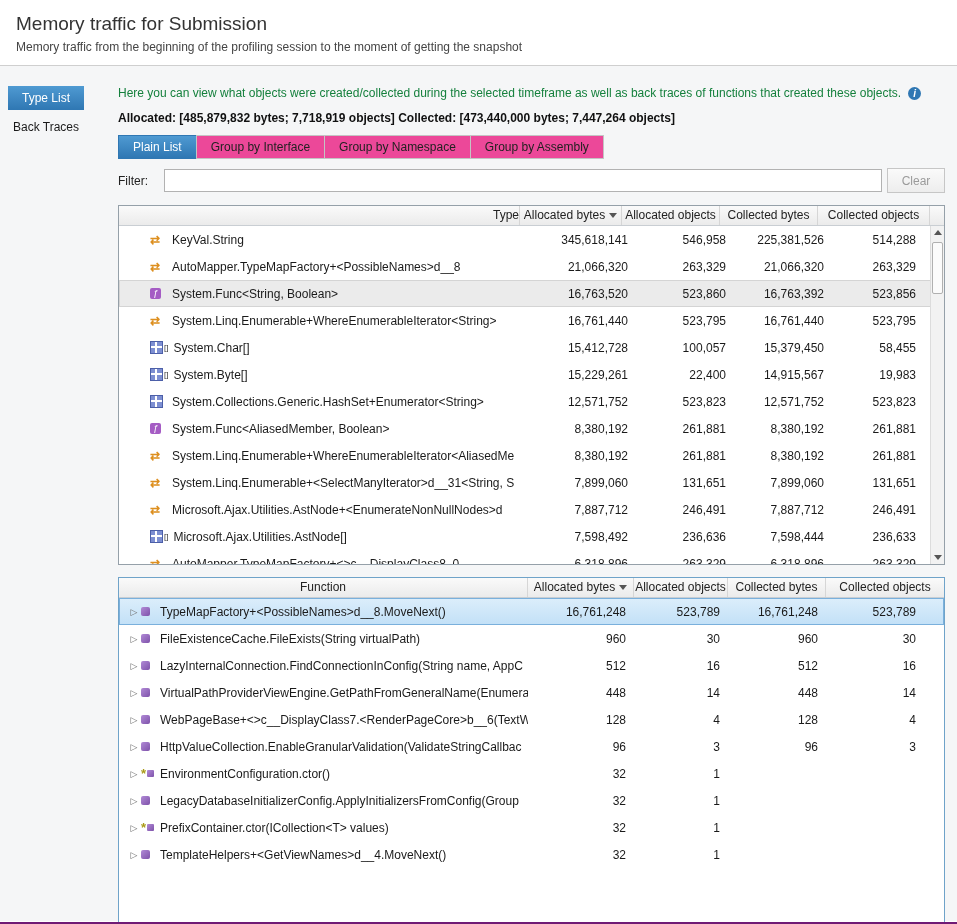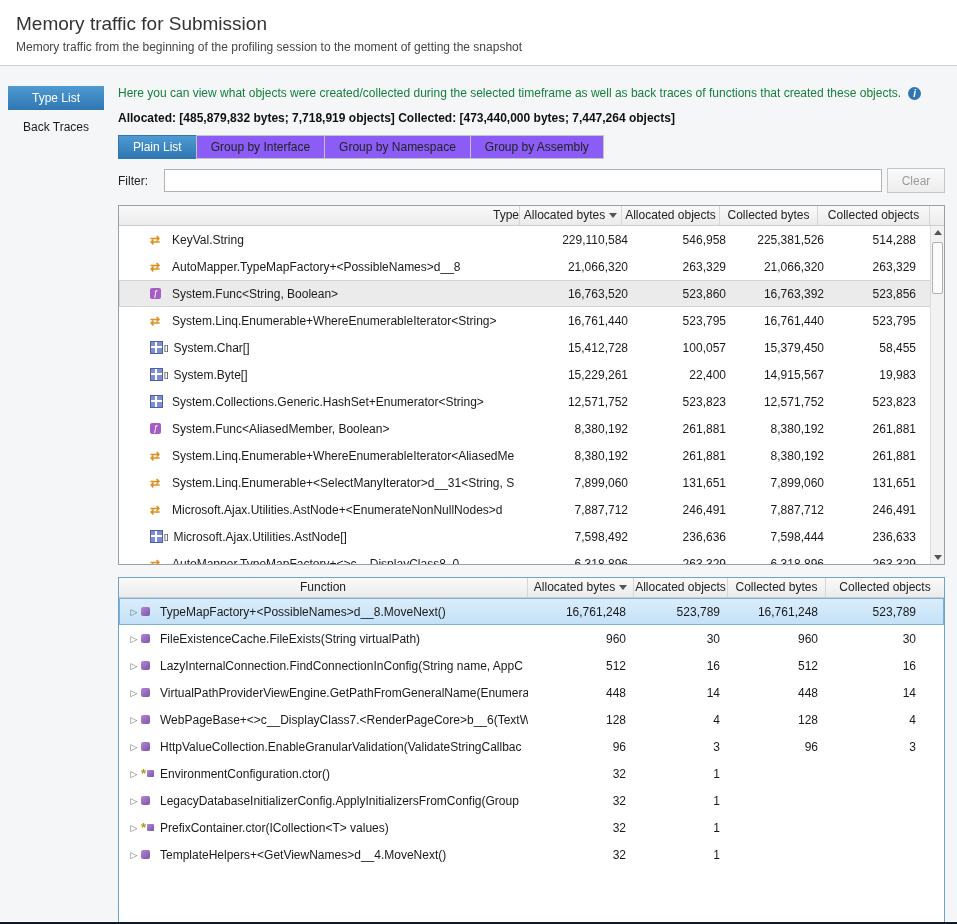--- a/index.html
+++ b/index.html
@@ -1,44 +1,44 @@
 <!DOCTYPE html>
 <html><head>
 <meta charset="utf-8">
 <style>
   * { box-sizing: border-box; margin: 0; padding: 0; }
   body { background:#e9e9e9; font-family:"Liberation Sans", sans-serif; }
   .app { width:957px; height:924px; background:#ffffff; position:relative; overflow:hidden;
-         border-bottom:2px solid #0f172a; }
+         border-bottom:2px solid #701a75; }
 
   
   .titlebar { padding:13px 16px 11px; background:#fff; }
   .title { font-size:19px; color:#333; }
   .subtitle { font-size:12px; color:#454545; margin-top:5px; }
   .hdiv { height:1px; background:#cfcfcf; }
 
   
   .body-row { display:flex; padding-top:12px; background:#f5f6f7; height:855px; }
   .sidebar { width:118px; flex:0 0 118px; padding-top:8px; }
-  .side-item { width:96px; margin:0 0 5px 8px; text-align:center; font-size:12px; padding:5px 0;
+  .side-item { width:76px; margin:0 0 5px 8px; text-align:center; font-size:12px; padding:5px 0;
                color:#1a1a1a; cursor:default; }
   .side-item.selected { background:linear-gradient(#4f9ad2,#2f77b3); color:#fff; }
   .main { flex:1; padding:8px 12px 0 0; min-width:0; }
 
   .desc-row { display:flex; align-items:center; white-space:nowrap; overflow:hidden; }
   .desc { font-size:12px; color:#15803d; }
   .info-dot { display:inline-block; width:13px; height:13px; border-radius:50%; background:#2f77b3;
               color:#fff; margin-left:7px; flex:0 0 13px; position:relative; }
   .info-dot::after { content:"i"; position:absolute; left:0; top:0; width:13px; text-align:center;
               font-size:10px; line-height:13px; font-weight:bold; font-style:italic; }
 
   .summary { font-size:12px; font-weight:bold; color:#111; margin-top:11px; }
 
   .tabs { display:flex; margin-top:10px; }
-  .tab { font-size:12px; padding:4px 14px; background:#8b5cf6; border:1px solid #c4c4c4; color:#222;
+  .tab { font-size:12px; padding:4px 14px; background:#ec4899; border:1px solid #c4c4c4; color:#222;
          margin-right:-1px; cursor:default; }
   .tab.selected { background:linear-gradient(#4f9ad2,#2f77b3); border-color:#2f77b3; color:#fff; }
 
   .filter-row { display:flex; align-items:center; margin-top:9px; }
   .filter-label { font-size:12px; color:#222; width:46px; flex:0 0 46px; }
   .filter-input { flex:1; height:23px; border:1px solid #b2b2b2; background:#fff; padding:0 6px;
                   font-family:"Liberation Sans", sans-serif; font-size:12px; outline:none; }
   .clear-btn { margin-left:5px; width:58px; height:25px; font-size:12px; color:#9b9b9b;
                background:linear-gradient(#fafafa,#ededed); border:1px solid #c6c6c6;
                font-family:"Liberation Sans", sans-serif;text-align:center; }
@@ -171,21 +171,21 @@
           <div class="gh-cell c-co"><span>Collected objects</span></div>
           <div class="gh-corner"></div>
         </div>
         <div class="grid-body">
 
             <div class="row trow">
               <div class="cell c-ty name-cell">
                 <span class="ticon ic-class"></span>
                 <span class="tname">KeyVal.String</span>
               </div>
-              <div class="cell num c-ab">229,110,584</div>
+              <div class="cell num c-ab">345,618,141</div>
               <div class="cell num c-ao">546,958</div>
               <div class="cell num c-cb">225,381,526</div>
               <div class="cell num c-co">514,288</div>
             </div>
 
             <div class="row trow">
               <div class="cell c-ty name-cell">
                 <span class="ticon ic-class"></span>
                 <span class="tname">AutoMapper.TypeMapFactory+&lt;PossibleNames&gt;d__8</span>
               </div>

